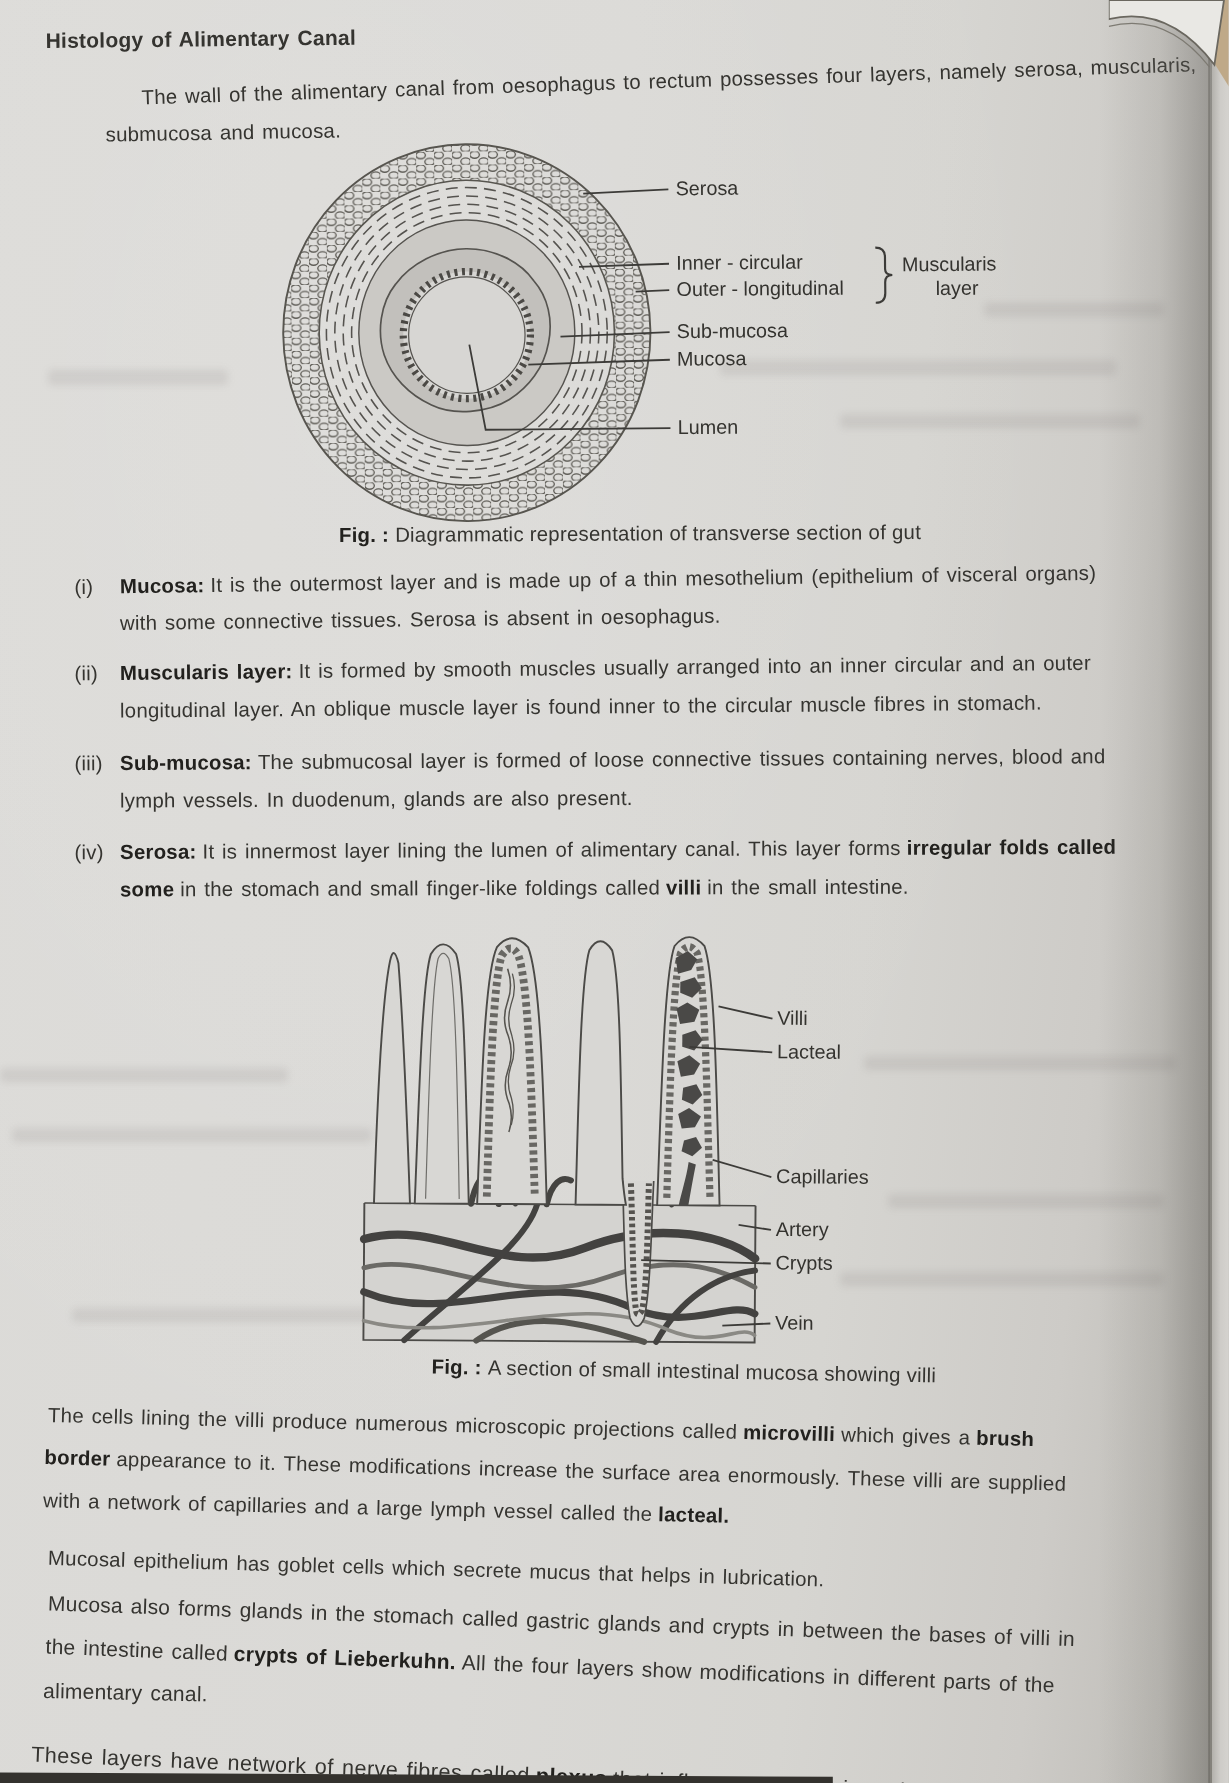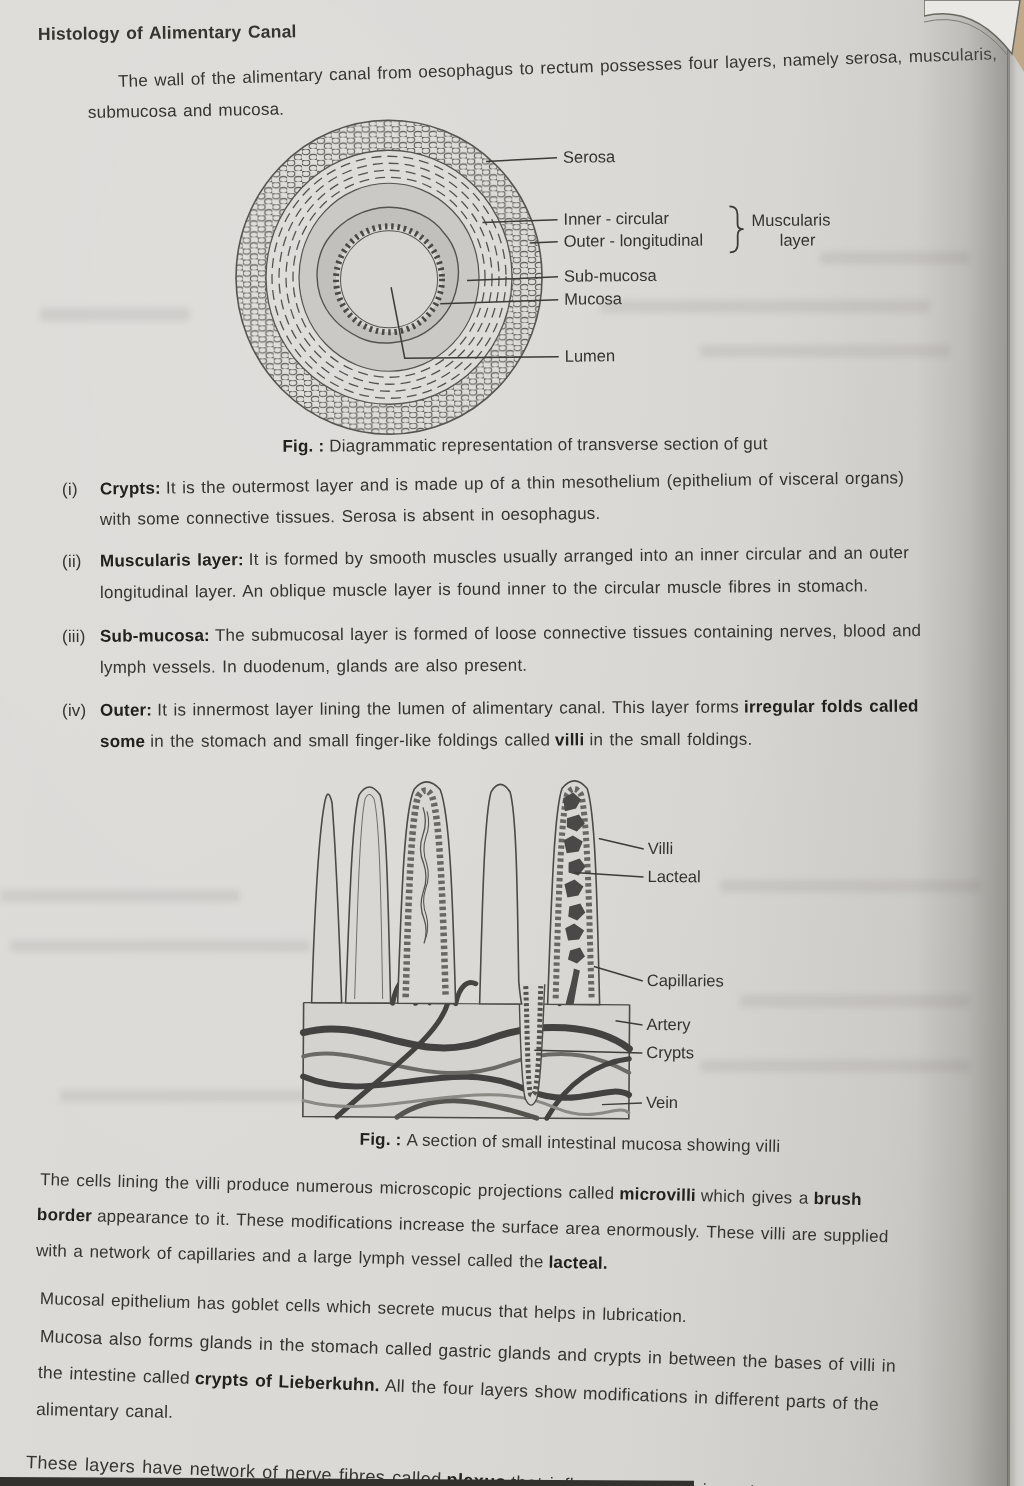--- a/index.html
+++ b/index.html
@@ -103,39 +103,39 @@
   <text x="336" y="191">Mucosa</text>
   <text x="336" y="248">Lumen</text>
 </svg>
 </div>
 
 <div class="caption" style="left:40px;top:438px;width:970px;transform:rotate(-0.3deg);">
   <b>Fig. :</b><span class="gap">Diagrammatic representation of transverse section of gut</span>
 </div>
 
 <div class="line" style="left:62px;top:480px;transform:rotate(-0.8deg);">
-  <span class="num">(i)</span><b>Crypts:</b><span class="gap">It is the outermost layer and is made up of a thin mesothelium (epithelium of visceral organs)</span>
+  <span class="num">(i)</span><b>Mucosa:</b><span class="gap">It is the outermost layer and is made up of a thin mesothelium (epithelium of visceral organs)</span>
 </div>
 <div class="line" style="left:100px;top:510px;transform:rotate(-0.7deg);">with some connective tissues. Serosa is absent in oesophagus.</div>
 
 <div class="line" style="left:62px;top:552px;transform:rotate(-0.6deg);">
   <span class="num">(ii)</span><b>Muscularis layer:</b><span class="gap">It is formed by smooth muscles usually arranged into an inner circular and an outer</span>
 </div>
 <div class="line" style="left:100px;top:583px;transform:rotate(-0.5deg);">longitudinal layer. An oblique muscle layer is found inner to the circular muscle fibres in stomach.</div>
 
 <div class="line" style="left:62px;top:627px;transform:rotate(-0.4deg);">
   <span class="num">(iii)</span><b>Sub-mucosa:</b><span class="gap">The submucosal layer is formed of loose connective tissues containing nerves, blood and</span>
 </div>
 <div class="line" style="left:100px;top:658px;transform:rotate(-0.3deg);">lymph vessels. In duodenum, glands are also present.</div>
 
 <div class="line" style="left:62px;top:701px;transform:rotate(-0.3deg);">
-  <span class="num">(iv)</span><b>Outer:</b><span class="gap">It is innermost layer lining the lumen of alimentary canal. This layer forms</span><b class="gap">irregular folds called</b>
+  <span class="num">(iv)</span><b>Serosa:</b><span class="gap">It is innermost layer lining the lumen of alimentary canal. This layer forms</span><b class="gap">irregular folds called</b>
 </div>
 <div class="line" style="left:100px;top:732px;transform:rotate(-0.2deg);">
-  <b>some</b><span class="gap">in the stomach and small finger-like foldings called</span><b class="gap">villi</b><span class="gap">in the small foldings.</span>
+  <b>some</b><span class="gap">in the stomach and small finger-like foldings called</span><b class="gap">villi</b><span class="gap">in the small intestine.</span>
 </div>
 
 <div class="fig" style="left:298px;top:772px;width:430px;height:358px;transform:rotate(0.4deg);">
 <svg width="430" height="358" viewBox="0 0 430 358">
 
   <rect x="6" y="232" width="326" height="114" fill="#d4d3d0"></rect>
   <path d="M6,232 L6,346 L332,346 L332,232" fill="none" stroke="#4b4a47" stroke-width="1.6"></path>
   <path d="M6,232 L332,232" stroke="#4b4a47" stroke-width="1.2" fill="none"></path>
 
   <g fill="none" stroke-linecap="round">

